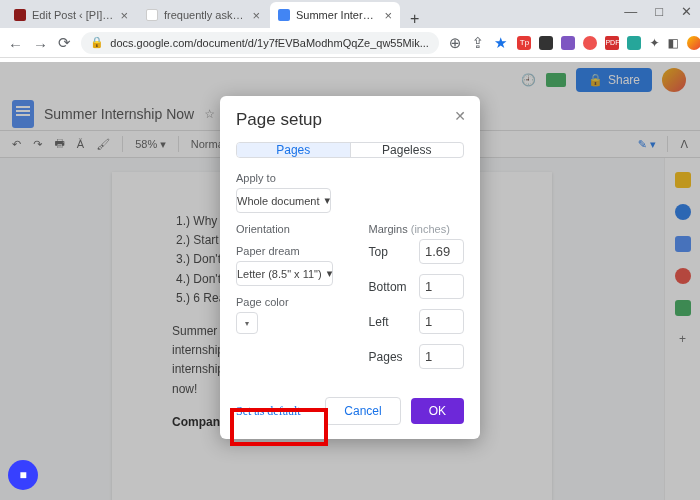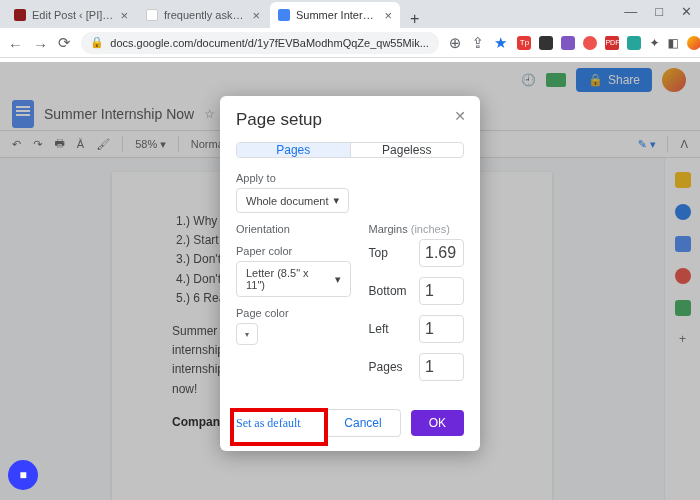--- a/index.html
+++ b/index.html
@@ -46,30 +46,30 @@
 
 
 .dim { position:absolute; inset:0; background:rgba(80,80,80,.35); top:62px; }
 .dialog { position:absolute; left:220px; top:96px; width:260px; background:#fff; border-radius:6px; box-shadow:0 4px 20px rgba(0,0,0,.3); padding:14px 16px; font-size:12px; color:#3c4043; }
 .dlg-title { font-size:17px; color:#333; margin-bottom:12px; }
 .dlg-close { position:absolute; top:12px; right:14px; color:#888; font-size:14px; }
 .seg { display:flex; border:1px solid #dadce0; border-radius:4px; margin-bottom:14px; overflow:hidden; }
 .seg div { flex:1; text-align:center; padding:0 0; font-size:12px; }
 .seg .active { background:#e8f0fe; color:#1a73e8; border-right:1px solid #dadce0; }
 .lbl { font-size:11px; color:#5f6368; margin:10px 0 4px; }
-.sel { border:1px solid #dadce0; border-radius:4px; padding:5px 9px; font-size:11px; display:inline-flex; align-items:center; gap:5px; color:#444; }
+.sel { border:1px solid #dadce0; border-radius:4px; padding:5px 0; font-size:11px; display:inline-flex; align-items:center; gap:5px; color:#444; }
 .radio { display:inline-flex; align-items:center; gap:5px; margin-right:14px; font-size:12px; }
 .radio .dot { width:12px; height:12px; border:2px solid #888; border-radius:50%; display:inline-block; position:relative; }
 .radio.sel-r .dot { border-color:#1a73e8; }
 .radio.sel-r .dot::after { content:""; position:absolute; inset:2px; background:#1a73e8; border-radius:50%; }
 .two-col { display:flex; gap:18px; }
 .col-left { flex:1.2; }
 .col-right { flex:1; }
 .m-row { display:flex; align-items:center; justify-content:space-between; margin-bottom:10px; }
-.m-row input { width:45px; border:1px solid #dadce0; border-radius:4px; padding:4px 5px; font-size:16px; color:#444; }
+.m-row input { width:45px; border:1px solid #dadce0; border-radius:4px; padding:4px 5px; font-size:13px; color:#444; }
 .color-sw { width:22px; height:22px; border:1px solid #dadce0; border-radius:4px; background:#fff; display:inline-flex; align-items:center; justify-content:center; }
 .dlg-foot { display:flex; align-items:center; margin-top:18px; gap:10px; }
 .link-btn { color:#1a73e8; font-size:12px;font-family:Liberation Serif, serif; }
 .btn { padding:6px 18px; border-radius:4px; font-size:12px; }
 .btn-cancel { border:1px solid #dadce0; color:#1a73e8; background:#fff; }
 .btn-ok { background:#6d28d9; color:#fff; }
 .highlight-box { position:absolute; border:4px solid #e80000; pointer-events:none; }
 
 .meet-float { position:absolute; left:8px; bottom:10px; width:30px; height:30px; background:#3740ff; border-radius:50%; display:flex; align-items:center; justify-content:center; color:#fff; }
 </style>
@@ -200,21 +200,21 @@
   </div>
   <div class="lbl">Apply to</div>
   <div class="sel">
       <span>Whole document</span> 
       <span>▾</span>
     </div>
 
   <div class="two-col">
     <div class="col-left">
       <div class="lbl">Orientation</div>
-      <div class="lbl">Paper color</div>
+      <div class="lbl">Paper dream</div>
       <div class="sel">
           <span>Letter (8.5" x 11")</span> 
           <span>▾</span>
         </div>
       <div class="lbl">Page color</div>
       <div class="color-sw">
           <span style="font-size:8px;color:#666">▾</span>
         </div>
     </div>
     <div class="col-right">

